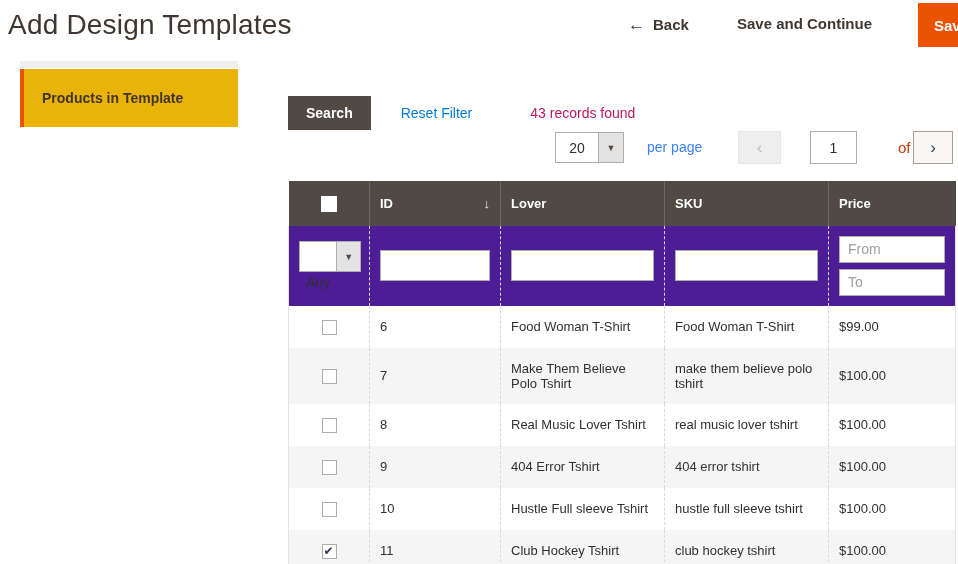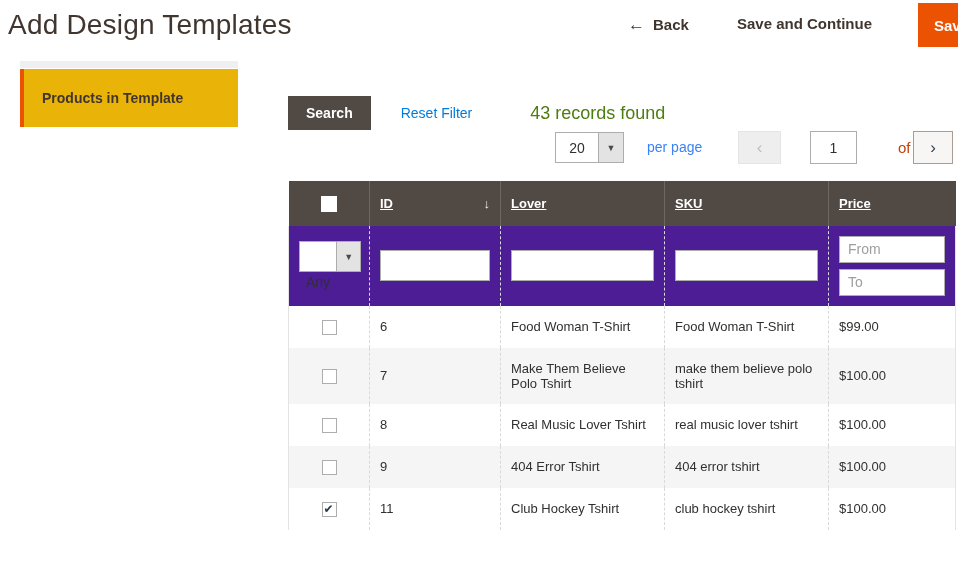--- a/index.html
+++ b/index.html
@@ -41,39 +41,39 @@
 
   
   .main { position: absolute; left: 288px; top: 95px; width: 667px; }
 
   .toolbar-row1 { display: flex; align-items: center; height: 36px; }
   .search-btn {
     background: #514943; color: #fff; border: 0; font-family: inherit;
     font-size: 14px; font-weight: 600; padding: 9px 18px; cursor: pointer;
   }
   .reset-link { margin-left: 30px; color: #007bdb; font-size: 14px; cursor: pointer; text-decoration: none; }
-  .records { margin-left: 58px; font-size: 18px; color: #4d7c0f; }
+  .records { margin-left: 58px; font-size: 14px; color: #be185d; }
 
   .toolbar-row2 { position: relative; height: 40px; margin-top: 0; }
   .perpage-select { position: absolute; left: 267px; top: 1px; display: inline-flex; border: 1px solid #adadad; background: #5eead4; cursor: pointer; height: 31px; }
   .perpage-select .sel-val { width: 42px; display: flex; align-items: center; justify-content: center; font-size: 14px; color: #303030; background: #fff; }
   .sel-arrow-box { width: 25px; display: flex; align-items: center; justify-content: center; background: #e3e3e3; border-left: 1px solid #adadad; }
   .sel-arrow { font-size: 9px; color: #514943; }
   .perpage-label { position: absolute; left: 359px; top: 8px; font-size: 14px; color: #3b82f6; }
   .pager-btn { position: absolute; top: 0; height: 33px; display: flex; align-items: center; justify-content: center; font-size: 17px; cursor: pointer; }
   .pager-prev { left: 450px; width: 43px; background: #eeeeee; border: 1px solid #e5e5e5; color: #bdbdbd; }
   .pager-next { left: 625px; width: 40px; background: #f7f6f5; border: 1px solid #a79d95; color: #32445a; }
   .page-input { position: absolute; left: 522px; top: 0; width: 47px; height: 33px; border: 1px solid #adadad; text-align: center; font-family: inherit; font-size: 14px; color: #303030; }
   .of-pages { position: absolute; left: 610px; top: 8px; font-size: 15px; color: #c2410c; }
 
   
   .grid { margin-top: 10px; width: 667px; border-collapse: collapse; table-layout: fixed; }
   .grid th {
     background: #514943; color: #fff; font-size: 13px; font-weight: 700;
-    text-align: left; padding: 14px 10px; border-left: 1px solid #6e665f; cursor: pointer; text-decoration: underline;
+    text-align: left; padding: 14px 10px; border-left: 1px solid #6e665f; cursor: pointer;
   }
   .grid th:first-child { border-left: 0; text-align: center; }
   .sort-arrow { float: right; font-weight: 400; color: #f1f0ef; font-size: 13px; }
   .grid td { border-left: 1px dashed #d9d9d9; vertical-align: middle; font-size: 13px; color: #303030; }
   .grid td:first-child { border-left: 1px solid #e3e3e3; text-align: center; }
   .grid td:last-child { border-right: 1px solid #e3e3e3; }
   .filter-row td { background: #4c1d95; padding: 10px; }
   .filter-input { width: 100%; height: 31px; border: 1px solid #adadad; padding: 0 8px; font-family: inherit; font-size: 14px; color: #303030; }
   .filter-input::placeholder { color: #9e9e9e; opacity: 1; }
   .price-input { height: 27px; }
@@ -187,20 +187,27 @@
         <td>$100.00</td>
       </tr>
       <tr class="data-row">
         <td><input type="checkbox" class="cb" style=""></td>
         <td>9</td>
         <td>404 Error Tshirt</td>
         <td>404 error tshirt</td>
         <td>$100.00</td>
       </tr>
       <tr class="data-row">
+        <td><input type="checkbox" class="cb" style=""></td>
+        <td>10</td>
+        <td>Hustle Full sleeve Tshirt</td>
+        <td>hustle full sleeve tshirt</td>
+        <td>$100.00</td>
+      </tr>
+      <tr class="data-row">
         <td><input type="checkbox" class="cb" checked="checked" style=""></td>
         <td>11</td>
         <td>Club Hockey Tshirt</td>
         <td>club hockey tshirt</td>
         <td>$100.00</td>
       </tr>
     </tbody>
   </table>
 </div>
 

